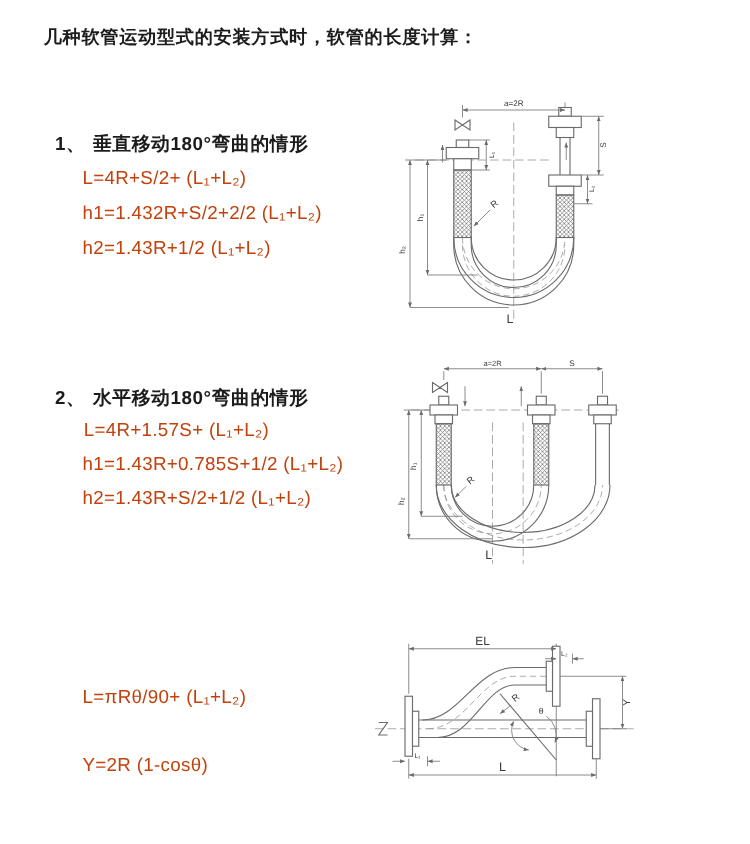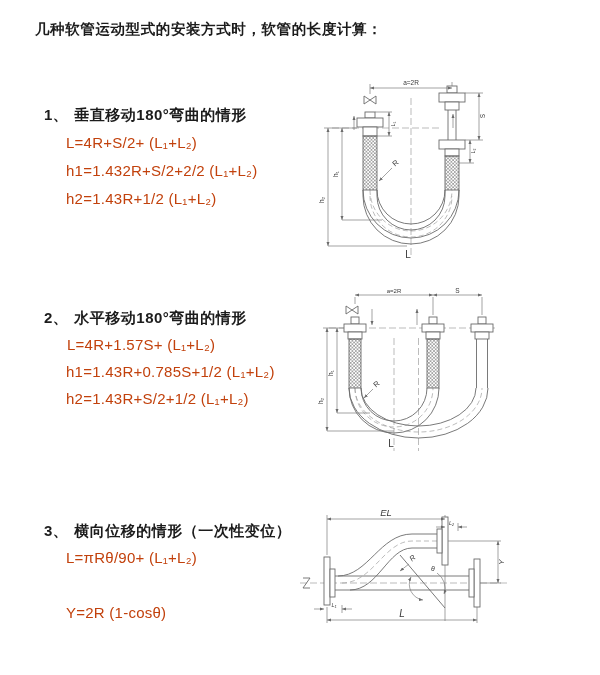--- a/index.html
+++ b/index.html
@@ -175,27 +175,24 @@
       <path class="dl" d="M12,148 H79"></path>
       <text class="lb" font-size="6.5" text-anchor="middle" transform="rotate(-90 8 118)" x="8" y="118">h₂</text>
 
       <path class="dl" d="M58,106 L49,115" marker-end="url(#ar2)"></path>
       <text class="lb" font-size="7.5" text-anchor="middle" transform="rotate(-40 63 103)" x="63" y="103">R</text>
 
       <text class="lb" x="76" y="164" font-size="10" text-anchor="middle" fill="#333">L</text>
     </svg>
   </div>
 
-  <div class="sec-head" style="left:44px;top:522px;">
-    <span class="num">3、</span><span>横向位移的情形（一次性变位）</span>
-  </div>
   <div class="formula" style="left:66px;top:549px;">L=πRθ/90+ (L₁+L₂)</div>
   <div class="formula" style="left:66px;top:576px;margin-top:28px;">Y=2R (1-cosθ)</div>
 
-  <div class="diagram" style="left:298px;top:503px;font-style:italic;">
+  <div class="diagram" style="left:298px;top:503px;">
     <svg width="215" height="135" viewBox="0 0 215 135">
       <defs>
         <marker id="ar3" viewBox="0 0 10 10" refX="9" refY="5" markerWidth="6.5" markerHeight="6.5" orient="auto-start-reverse">
           <path d="M0,1.6 L9,5 L0,8.4 z" fill="#6b6b6b"></path>
         </marker>
       </defs>
 
       <path class="cl" d="M2,80 H210"></path>
       <path class="ol" d="M5,75 L12,75 L5,85 L12,85" stroke-width=".6"></path>
 

